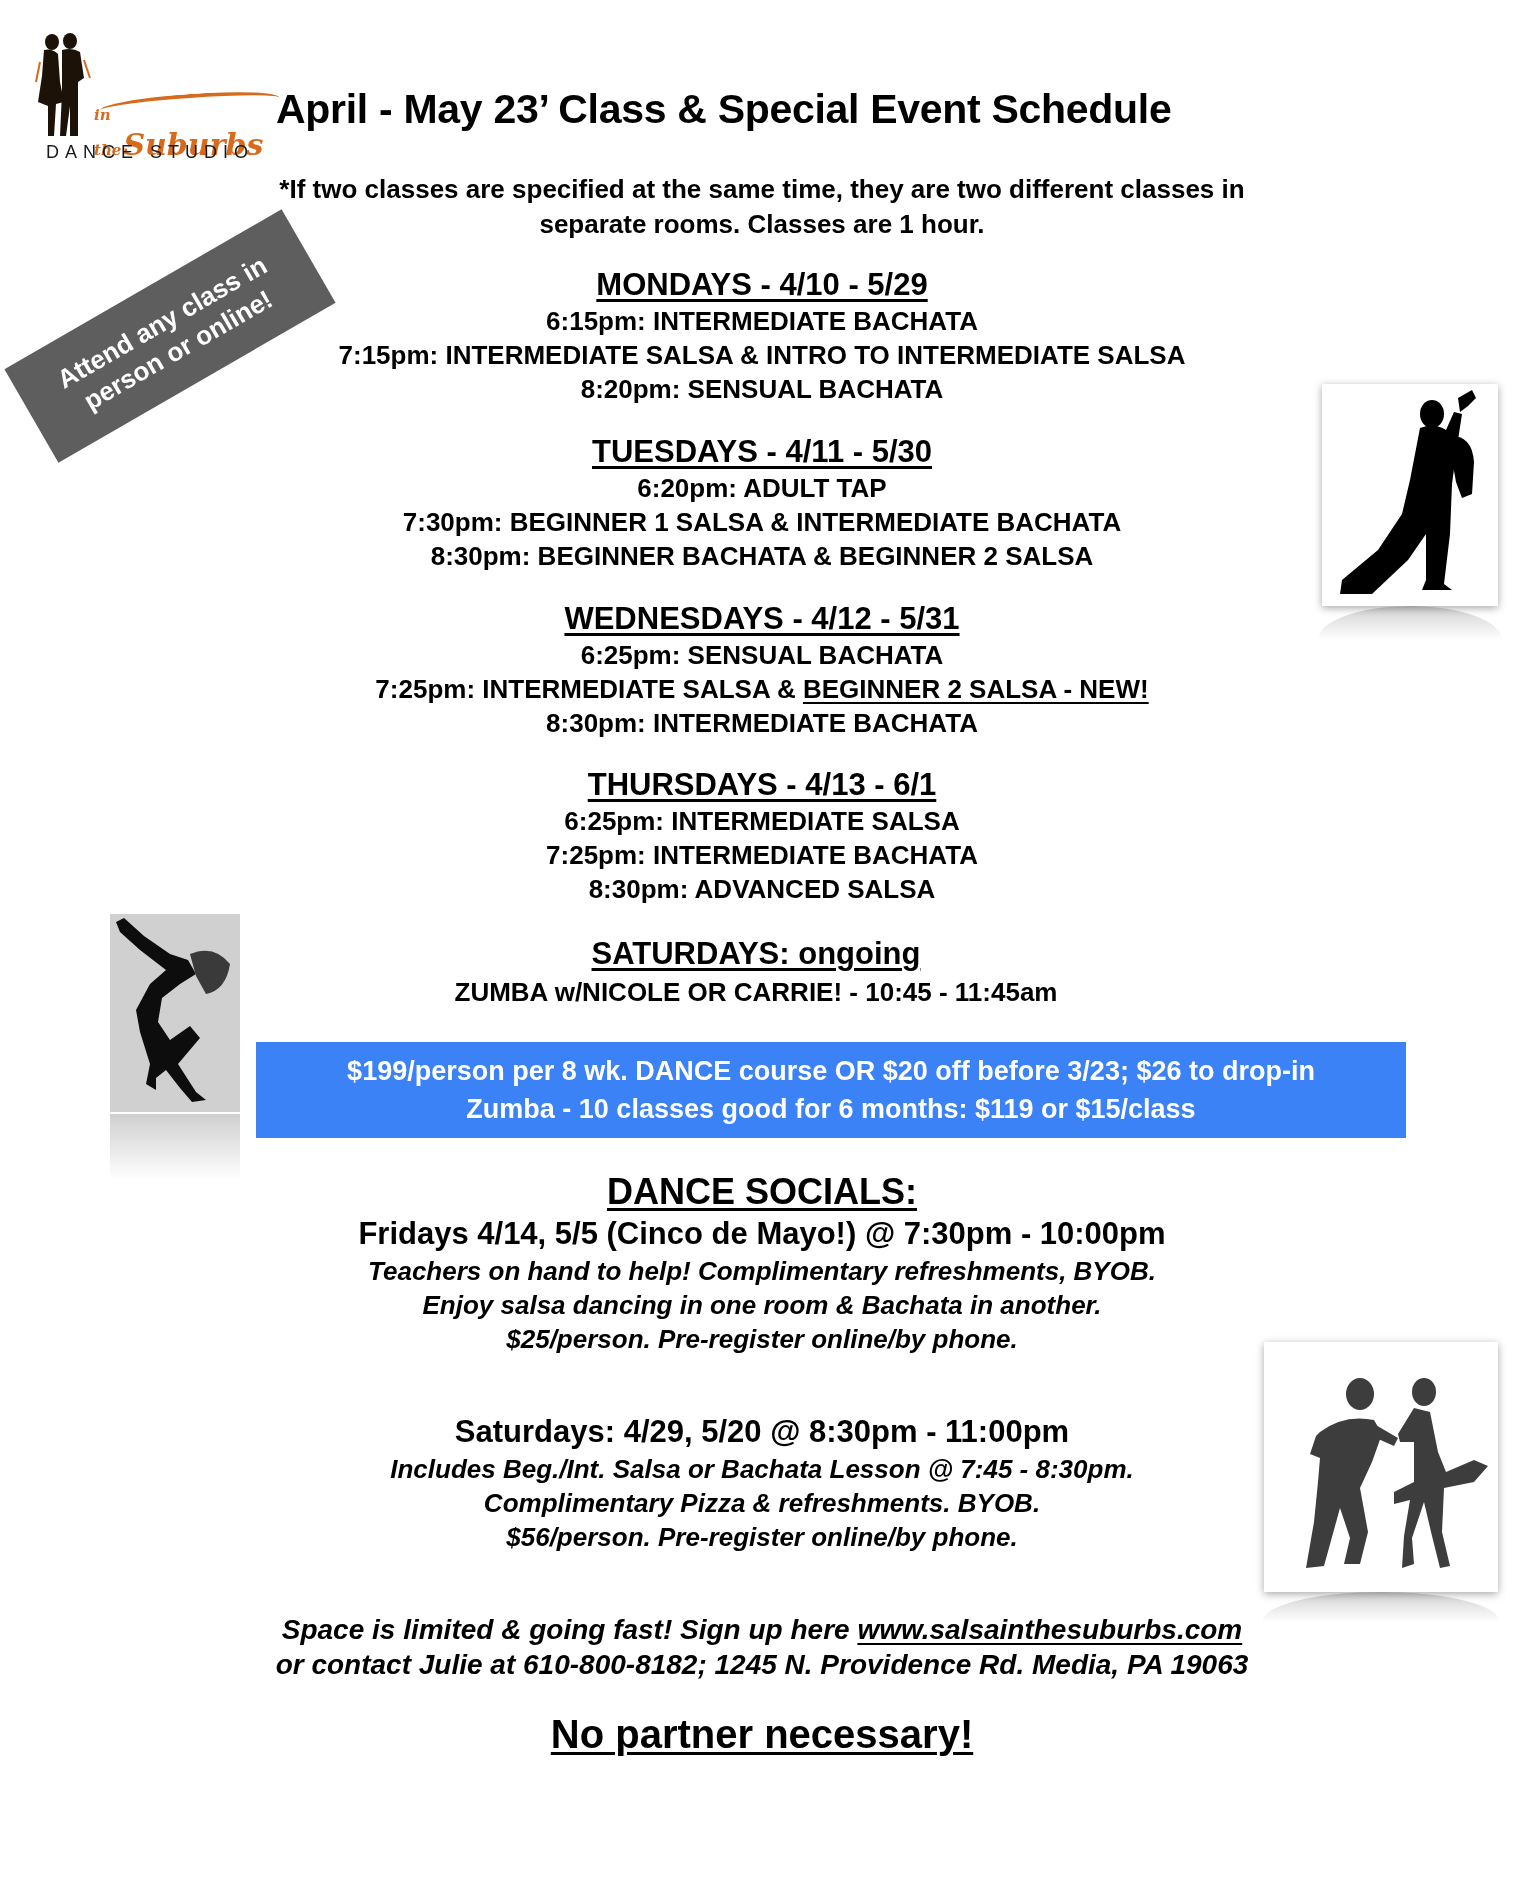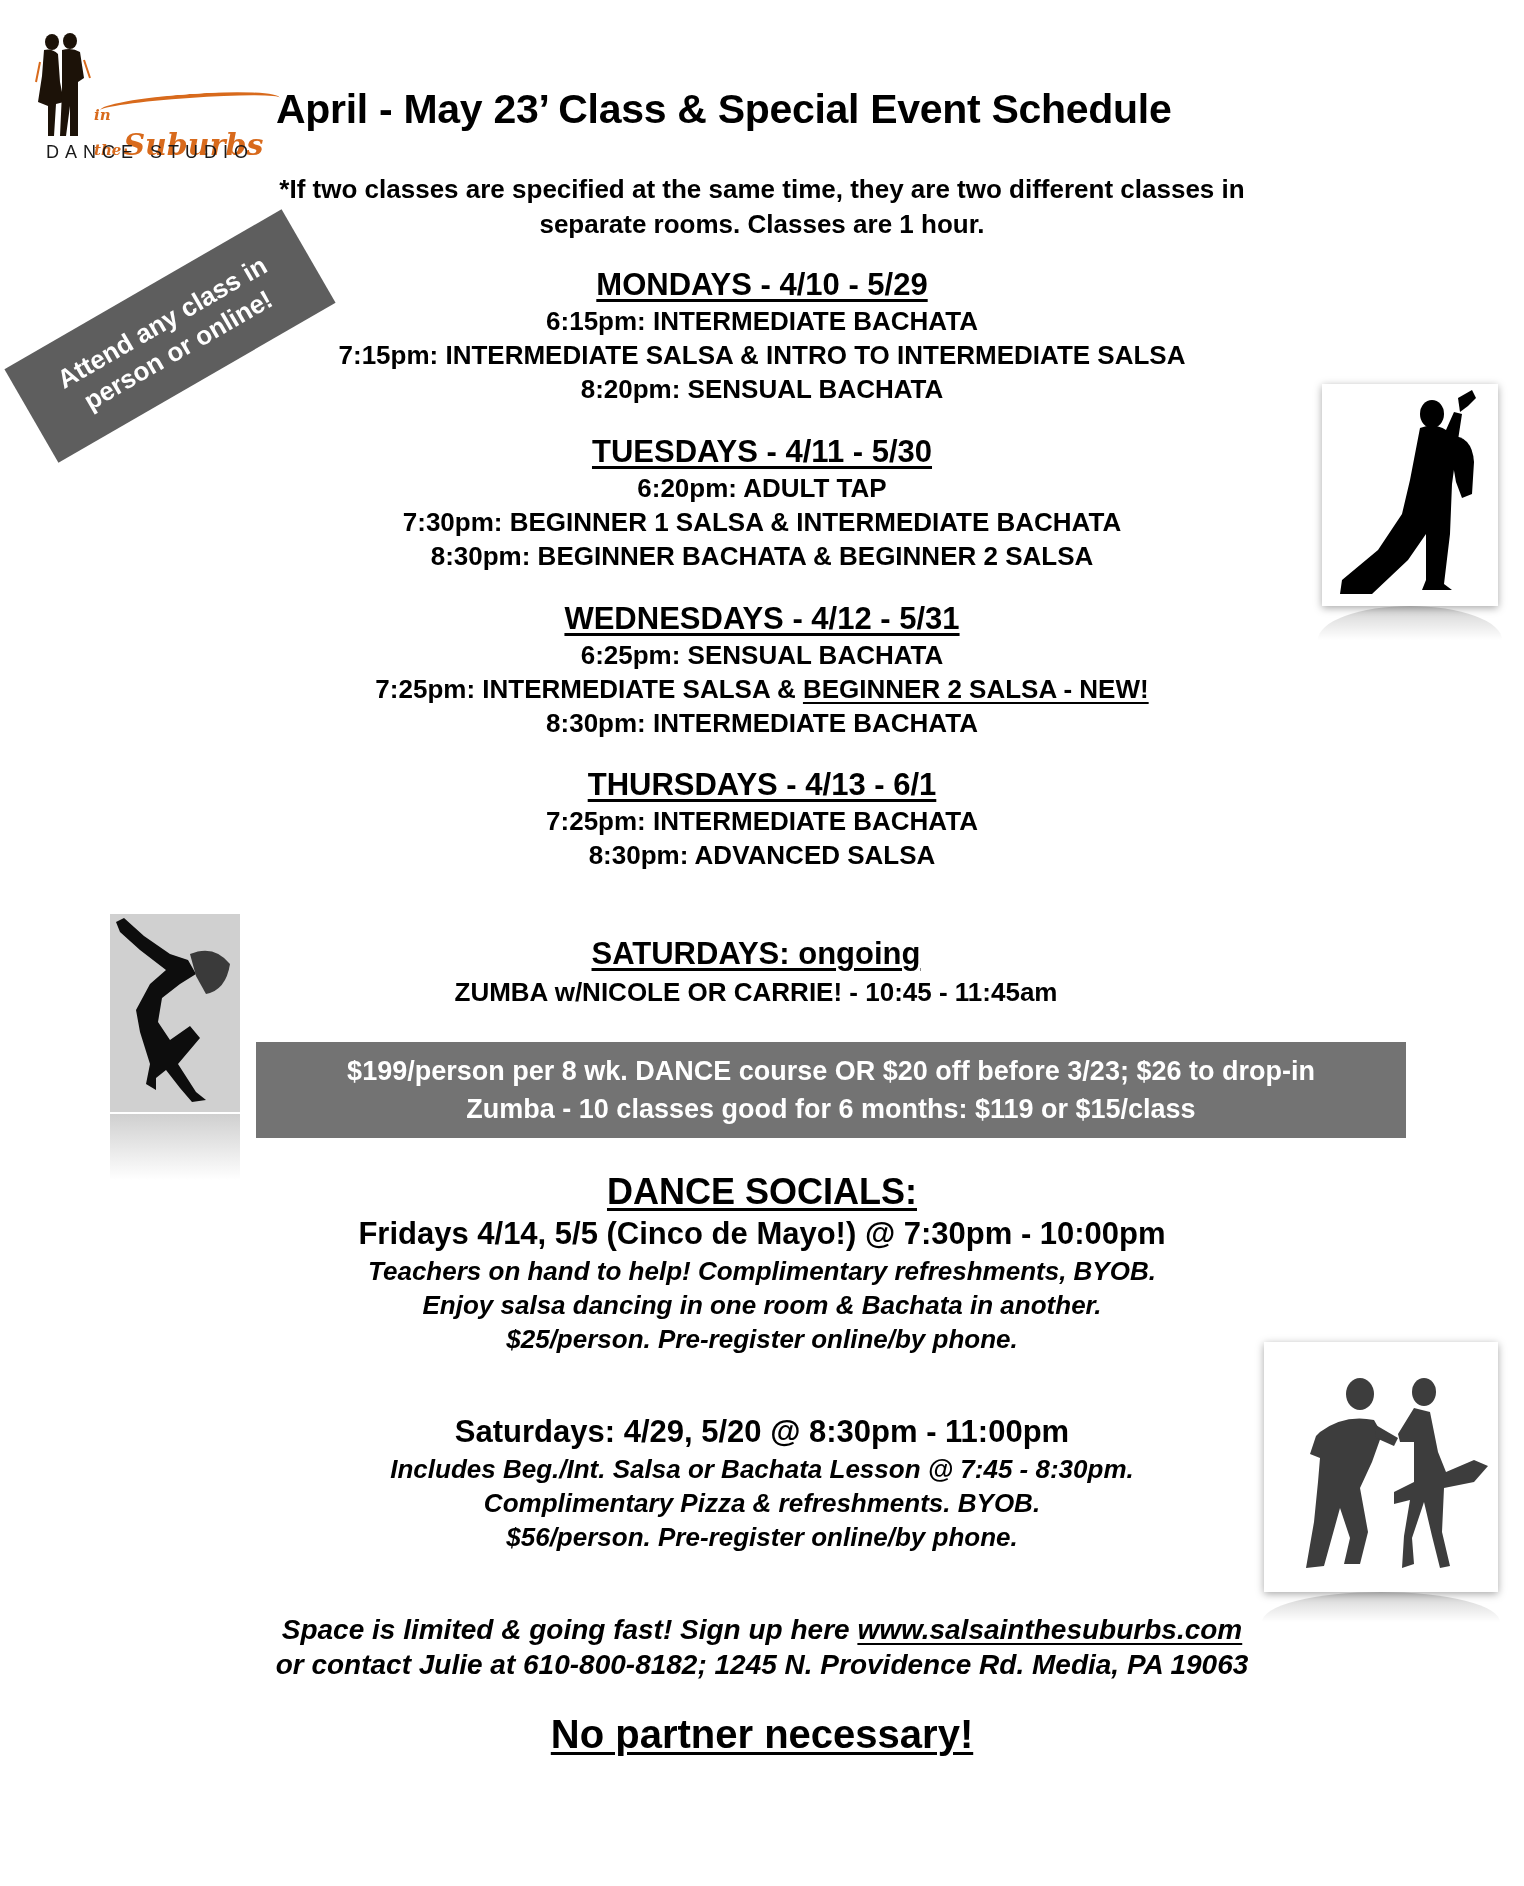--- a/index.html
+++ b/index.html
@@ -20,21 +20,21 @@
   .title { top:86px; left:276px; font-size:41px; font-weight:bold; letter-spacing:-0.3px; white-space:nowrap; }
   .note { top:172px; font-size:26px; font-weight:bold; line-height:35px; }
 
   .badge { left:10px; top:282px; width:320px; height:108px; background:#5e5e5e; color:#fff; transform:rotate(-30deg); transform-origin:center; display:flex; flex-direction:column; align-items:center; justify-content:center; font-weight:bold; font-size:26px; line-height:32px; }
 
   .day-head { font-size:31px; font-weight:bold; }
   .day-line { font-size:26px; font-weight:bold; line-height:34px; }
   .section { position:absolute; left:0; width:1524px; text-align:center; }
   .section .day-head { line-height:38px; }
 
-  .price { left:256px; top:1042px; width:1150px; height:96px; background:#737373; color:#fff; text-align:center; font-weight:bold; font-size:27px; line-height:38px; display:flex; flex-direction:column; justify-content:center; }
+  .price { left:256px; top:1042px; width:1150px; height:96px; background:#3b82f6; color:#fff; text-align:center; font-weight:bold; font-size:27px; line-height:38px; display:flex; flex-direction:column; justify-content:center; }
 
   .socials-head { top:1170px; font-size:36px; font-weight:bold; line-height:44px; }
   .soc-title { font-size:31px; font-weight:bold; line-height:40px; }
   .soc-line { font-size:26px; font-weight:bold; font-style:italic; line-height:34px; }
 
   .footer { top:1612px; font-size:28px; font-weight:bold; font-style:italic; line-height:35px; }
   .nopartner { top:1712px; font-size:40px; font-weight:bold; }
 
   .photo { position:absolute; background:#fff; box-shadow:0 2px 8px rgba(0,0,0,0.35); }
   .reflect { position:absolute; }
@@ -85,20 +85,21 @@
 
 <div class="section" style="top:600px;">
   <div class="day-head"><span class="u">WEDNESDAYS - 4/12 - 5/31</span></div>
   <div class="day-line">6:25pm: SENSUAL BACHATA</div>
   <div class="day-line"><span style="white-space:pre;">7:25pm: INTERMEDIATE SALSA &amp; </span><span class="u" style="text-decoration-thickness:2px;">BEGINNER 2 SALSA - NEW!</span></div>
   <div class="day-line">8:30pm: INTERMEDIATE BACHATA</div>
 </div>
 
 <div class="section" style="top:766px;">
   <div class="day-head"><span class="u">THURSDAYS - 4/13 - 6/1</span></div>
+  <div class="day-line">6:25pm: INTERMEDIATE SALSA</div>
   <div class="day-line">7:25pm: INTERMEDIATE BACHATA</div>
   <div class="day-line">8:30pm: ADVANCED SALSA</div>
 </div>
 
 <div class="section" style="top:935px; left:-6px;">
   <div class="day-head"><span class="u">SATURDAYS: ongoing</span></div>
   <div class="day-line" style="margin-top:2px;">ZUMBA w/NICOLE OR CARRIE! - 10:45 - 11:45am</div>
 </div>
 
 <div class="abs price">

